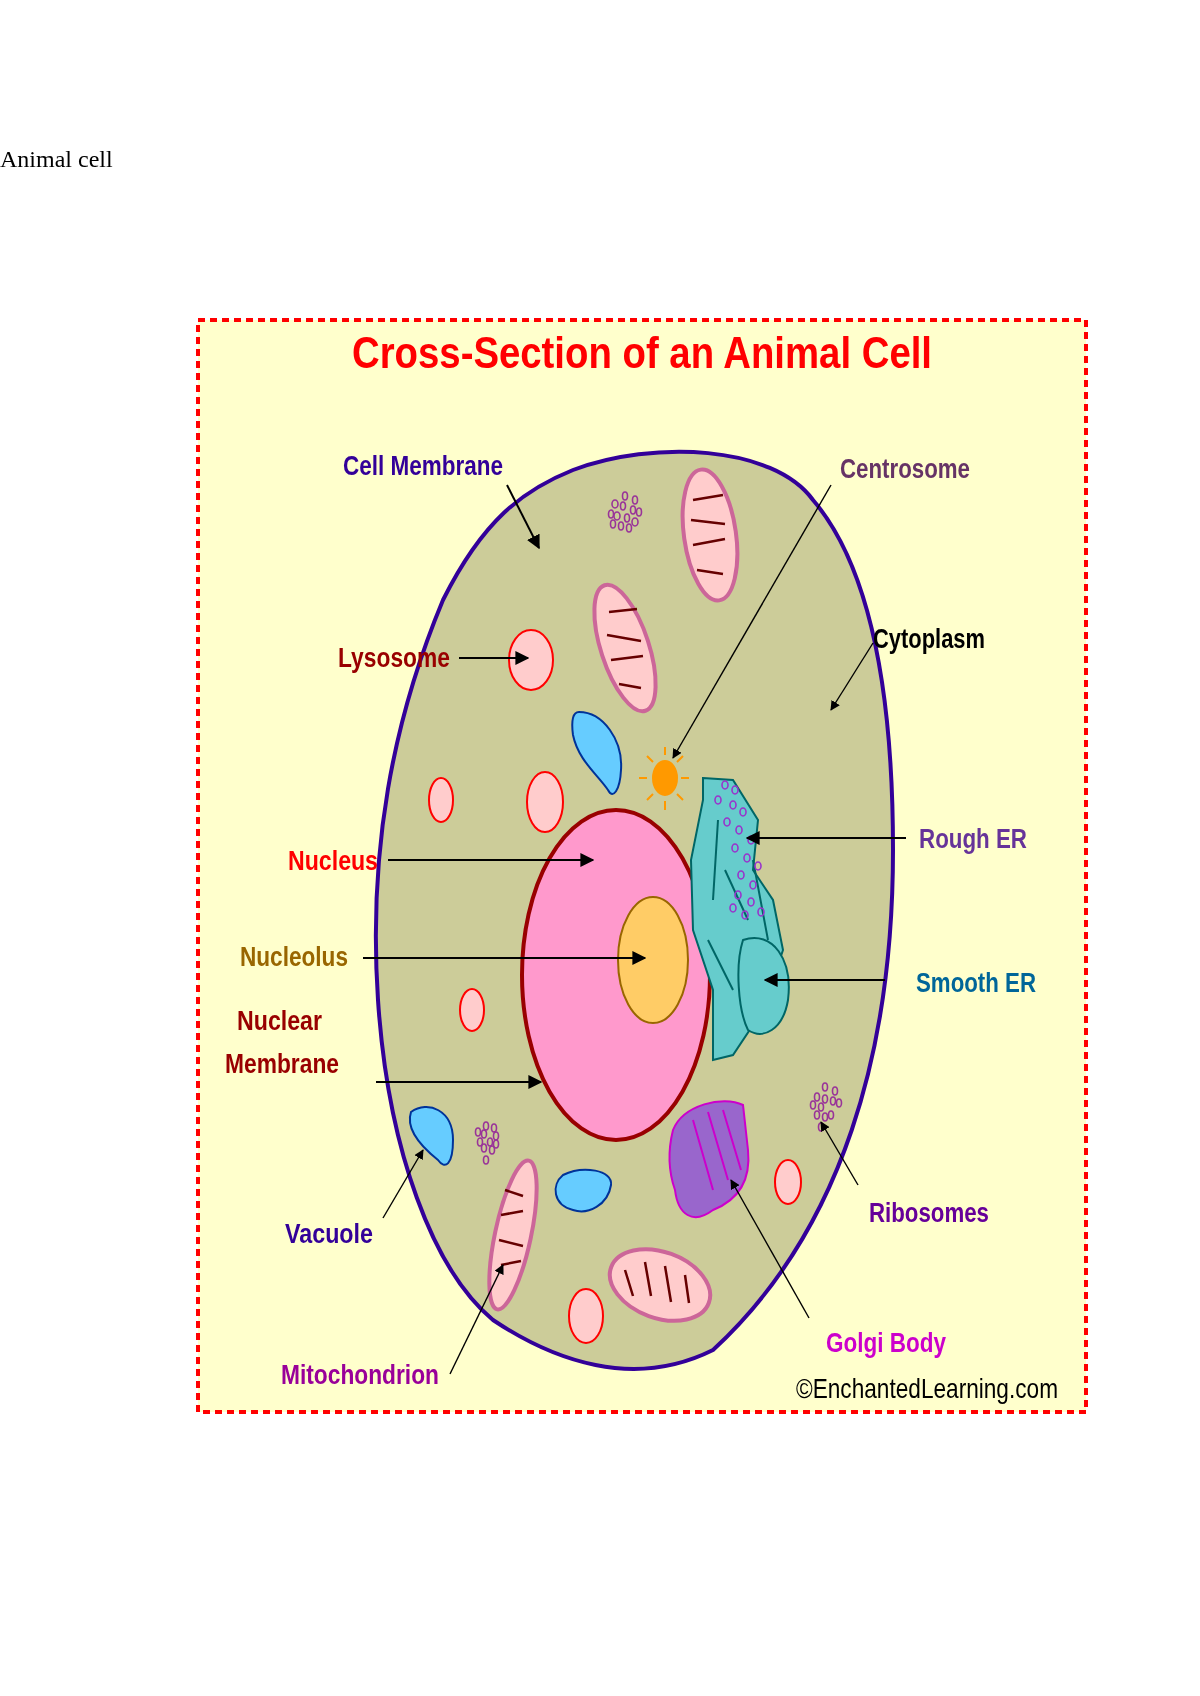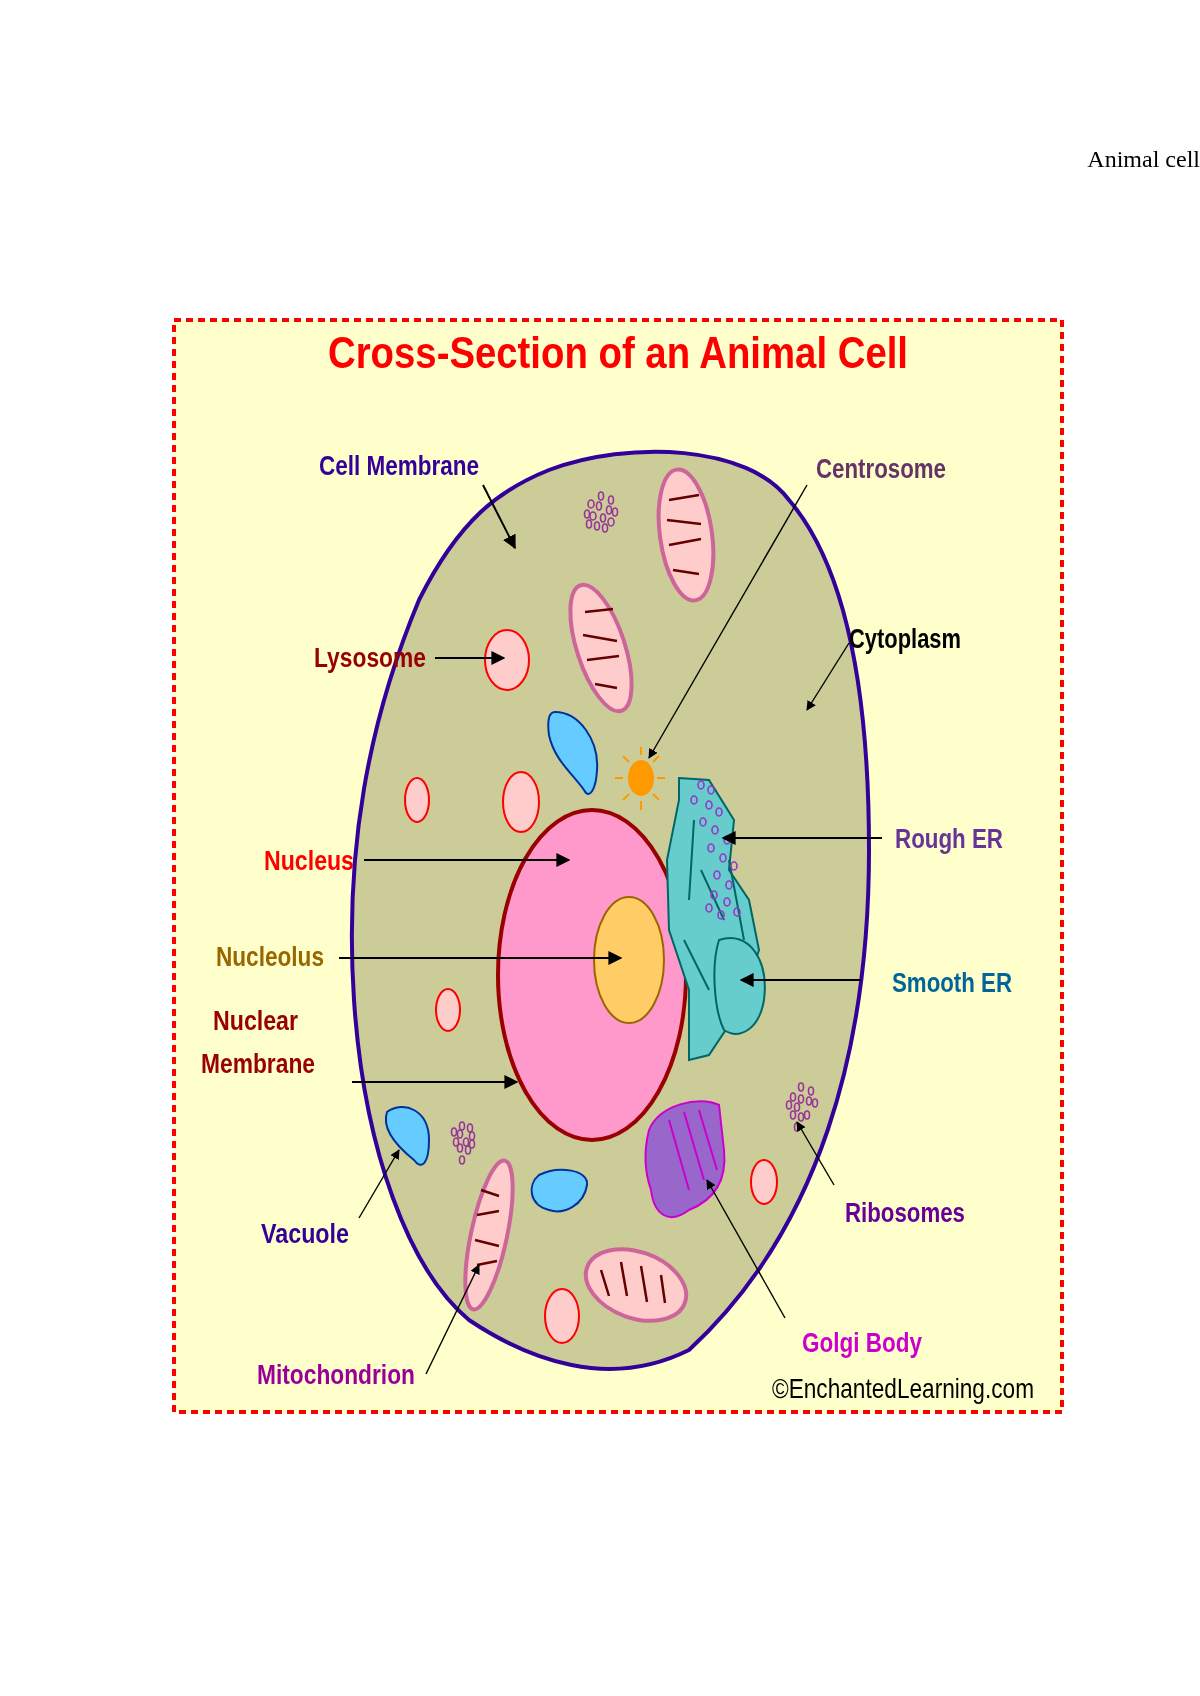--- a/index.html
+++ b/index.html
@@ -1,23 +1,23 @@
 <!DOCTYPE html>
 <html><head>
 <meta charset="utf-8">
 <style>
   html, body { margin: 0; padding: 0; background: #ffffff; }
   body { width: 1200px; height: 1696px; position: relative; overflow: hidden; }
   .page-title {
     position: absolute; left: 0; width: 1200px; top: 146px;
-    text-align: right; font-family: "Liberation Serif", serif;
+    text-align: left; font-family: "Liberation Serif", serif;
     font-size: 24px; color: #000;
   }
   .figure {
-    position: absolute; left: 172px; top: 318px; width: 892px; height: 1096px;
+    position: absolute; left: 196px; top: 318px; width: 892px; height: 1096px;
   }
   .figure svg { width: 100%; height: 100%; display: block; }
   .lbl { font-family: "Liberation Sans", sans-serif; font-weight: bold; }
 </style>
 </head>
 <body>
 
 <div class="page-title">Animal cell</div>
 
 <div class="figure">

